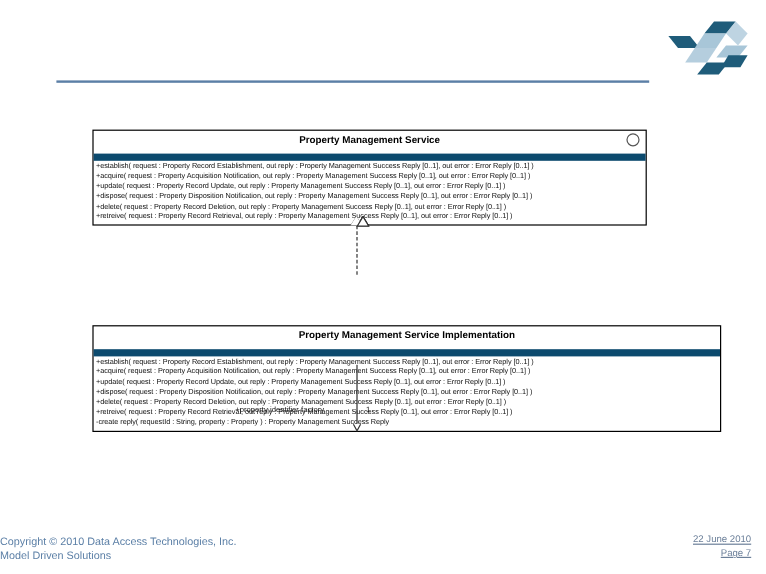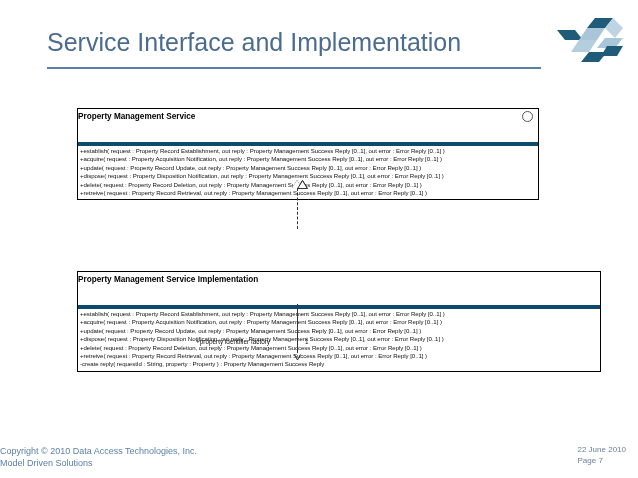--- a/index.html
+++ b/index.html
@@ -61,25 +61,26 @@
     pointer-events: none;
   }
 
   .uml-class {
     position: absolute;
     border: 1px solid #000000;
     background: #ffffff;
     box-sizing: border-box;
   }
   .uml-header {
+    text-align: center;
     font-size: 8.2px;
     font-weight: bold;
     color: #000;
-    padding: 3px 0 20px 0;
-    border-bottom: 4px solid #0c4a6e;
+    padding: 3px 0 6px 0;
+    border-bottom: 6px solid #0c4a6e;
     position: relative;
     line-height: 10px;
   }
   .uml-ops {
     padding: 1px 0 2px 0;
   }
   .uml-op {
     font-size: 6.1px;
     color: #111;
     line-height: 8.4px;
@@ -189,31 +190,32 @@
     top: 445px;
     width: 530px;
     font-size: 9px;
     color: #5B7FA6;
     line-height: 12px;
   }
   .footer-right {
     position: absolute;
     right: 12px;
     top: 444px;
+    text-align: right;
     font-size: 8px;
     color: #6B7F99;
     line-height: 11px;
+    text-decoration: underline;
   }
 </style>
 </head>
 <body>
 
 <div id="slide">
 
-  <div class="slide-title">Service Interface and Implementation</div>
   <div class="title-rule"></div>
 
   <div class="logo">
     <svg width="76" height="56" viewBox="0 0 76 56" xmlns="http://www.w3.org/2000/svg">
 
       <polygon points="46,2 64,2 56,12 38,12" fill="#1F5C7A"></polygon>
       <polygon points="64,2 74,12 66,22 56,12" fill="#A8C6D8" opacity="0.75"></polygon>
 
       <polygon points="8,14 26,14 34,24 16,24" fill="#1F5C7A"></polygon>
       <polygon points="26,14 34,24 26,34 18,24" fill="#A8C6D8" opacity="0.0"></polygon>

